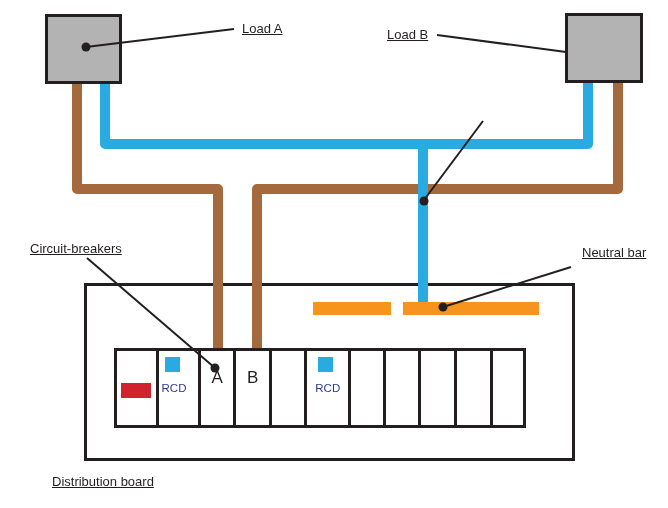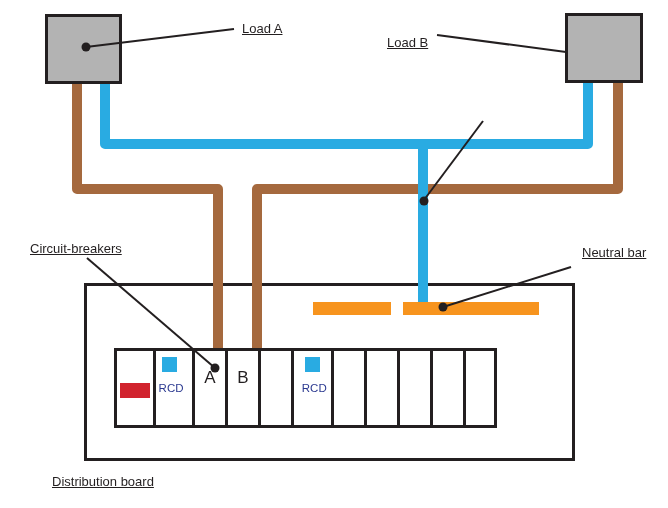--- a/index.html
+++ b/index.html
@@ -29,21 +29,21 @@
   .board{
     position:absolute;left:84px;top:283px;width:491px;height:178px;
     border:3px solid var(--outline,#231f20);box-sizing:border-box;background:#fff;z-index:1;
   }
   .neutral-bar{
     position:absolute;height:13px;top:302px;background:var(--neutral-bar,#f7941e);z-index:3;
   }
   .neutral-bar.left{left:313px;width:78px;}
   .neutral-bar.right{left:403px;width:136px;}
   .breaker-row{
-    position:absolute;left:114px;top:348px;width:383px;height:80px;
+    position:absolute;left:114px;top:348px;width:412px;height:80px;
     border:3px solid var(--outline,#231f20);box-sizing:border-box;background:#fff;
     display:flex;z-index:3;
   }
   .cell{
     position:relative;border-right:3px solid var(--outline,#231f20);
     box-sizing:border-box;height:100%;
   }
   .cell:last-child{border-right:none;}
   .switch-red{
     position:absolute;left:50%;transform:translateX(-50%);top:32px;
@@ -113,18 +113,18 @@
     <line class="leader" x1="437" y1="35" x2="566" y2="52"></line>
     <line class="leader" x1="483" y1="121" x2="424" y2="200"></line>
     <circle class="dot" cx="424" cy="201" r="4.5"></circle>
     <line class="leader" x1="571" y1="267" x2="443" y2="307"></line>
     <circle class="dot" cx="443" cy="307" r="4.5"></circle>
     <line class="leader" x1="87" y1="258" x2="215" y2="368"></line>
     <circle class="dot" cx="215" cy="368" r="4.5"></circle>
   </svg>
 
   <div class="label" style="left:242px;top:22px;z-index:5">Load A</div>
-  <div class="label" style="left:387px;top:36px;z-index:5">Load B</div>
+  <div class="label" style="left:387px;top:28px;z-index:5">Load B</div>
   <div class="label" style="left:582px;top:246px;z-index:5">Neutral bar</div>
   <div class="label" style="left:30px;top:242px;z-index:5">Circuit-breakers</div>
   <div class="label" style="left:52px;top:475px;z-index:5">Distribution board</div>
 
 </div>
 
 </body></html>

